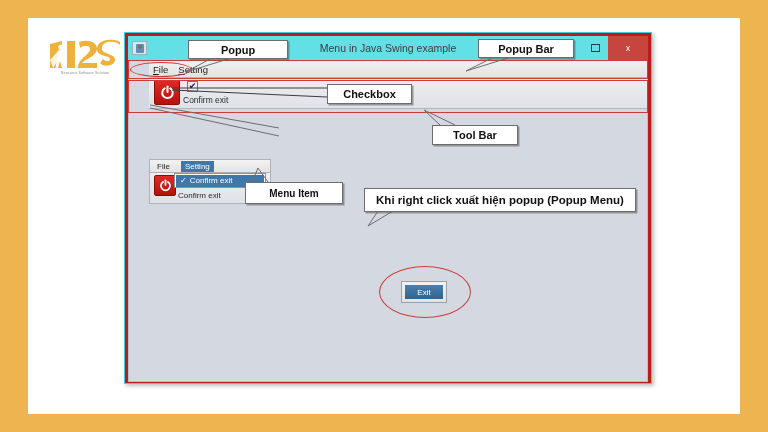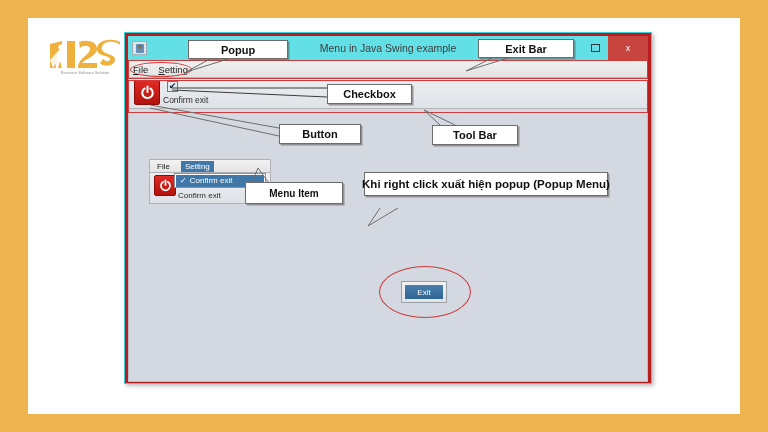--- a/index.html
+++ b/index.html
@@ -117,20 +117,21 @@
     width: 9px; height: 8px;
     border: 1.5px solid #2f3b40;
   }
 
   
   #client {
     position: relative;
     height: 322px;
     background: #d4d8e0;
     border: 1px solid #b9bdc6;
+    padding-left: 20px;
   }
 
   
   #menubar {
     height: 17px;
     background: linear-gradient(#f0f0f0, #e3e3e3);
     border-bottom: 1px solid #b6b6b6;
     display: flex;
     align-items: center;
     padding-left: 4px;
@@ -300,21 +301,21 @@
     color: #111111;
     font-family: "Liberation Sans", sans-serif;
     white-space: nowrap;
   }
   #co-menu     { left: 188px; top: 40px;  width: 100px; height: 19px; font-size: 11px; }
   #co-menubar  { left: 478px; top: 39px;  width: 96px;  height: 19px; font-size: 11px; }
   #co-checkbox { left: 327px; top: 84px;  width: 85px;  height: 20px; font-size: 11px; }
   #co-toolbar  { left: 432px; top: 125px; width: 86px;  height: 20px; font-size: 11px; }
   #co-button   { left: 279px; top: 124px; width: 82px;  height: 20px; font-size: 11px; }
   #co-menuitem { left: 245px; top: 182px; width: 98px;  height: 22px; font-size: 10px; }
-  #co-popup    { left: 364px; top: 172px; width: 244px; height: 24px; font-size: 11.5px; }
+  #co-popup    { left: 364px; top: 188px; width: 272px; height: 24px; font-size: 11.5px; }
 
   svg.leader {
     position: absolute;
     left: 0; top: 0;
     width: 768px; height: 432px;
     pointer-events: none;
   }
 </style>
 </head>
 <body>
@@ -420,19 +421,18 @@
     <path d="M279 136 L150 108" stroke="#6d6d6d" stroke-width="1" fill="none"></path>
 
     <path d="M252 182 L258 168" stroke="#6d6d6d" stroke-width="1" fill="none"></path>
     <path d="M268 182 L258 168" stroke="#6d6d6d" stroke-width="1" fill="none"></path>
 
     <path d="M380 208 L368 226" stroke="#6d6d6d" stroke-width="1" fill="none"></path>
     <path d="M398 208 L368 226" stroke="#6d6d6d" stroke-width="1" fill="none"></path>
   </svg>
 
   <div class="callout" id="co-menu">Popup</div>
-  <div class="callout" id="co-menubar">Exit Bar</div>
+  <div class="callout" id="co-menubar">Popup Bar</div>
   <div class="callout" id="co-toolbar">Tool Bar</div>
   <div class="callout" id="co-checkbox">Checkbox</div>
-  <div class="callout" id="co-button">Button</div>
   <div class="callout" id="co-menuitem">Menu Item</div>
   <div class="callout" id="co-popup">Khi right click xuất hiện popup (Popup Menu)</div>
 </div>
 
 </body></html>

